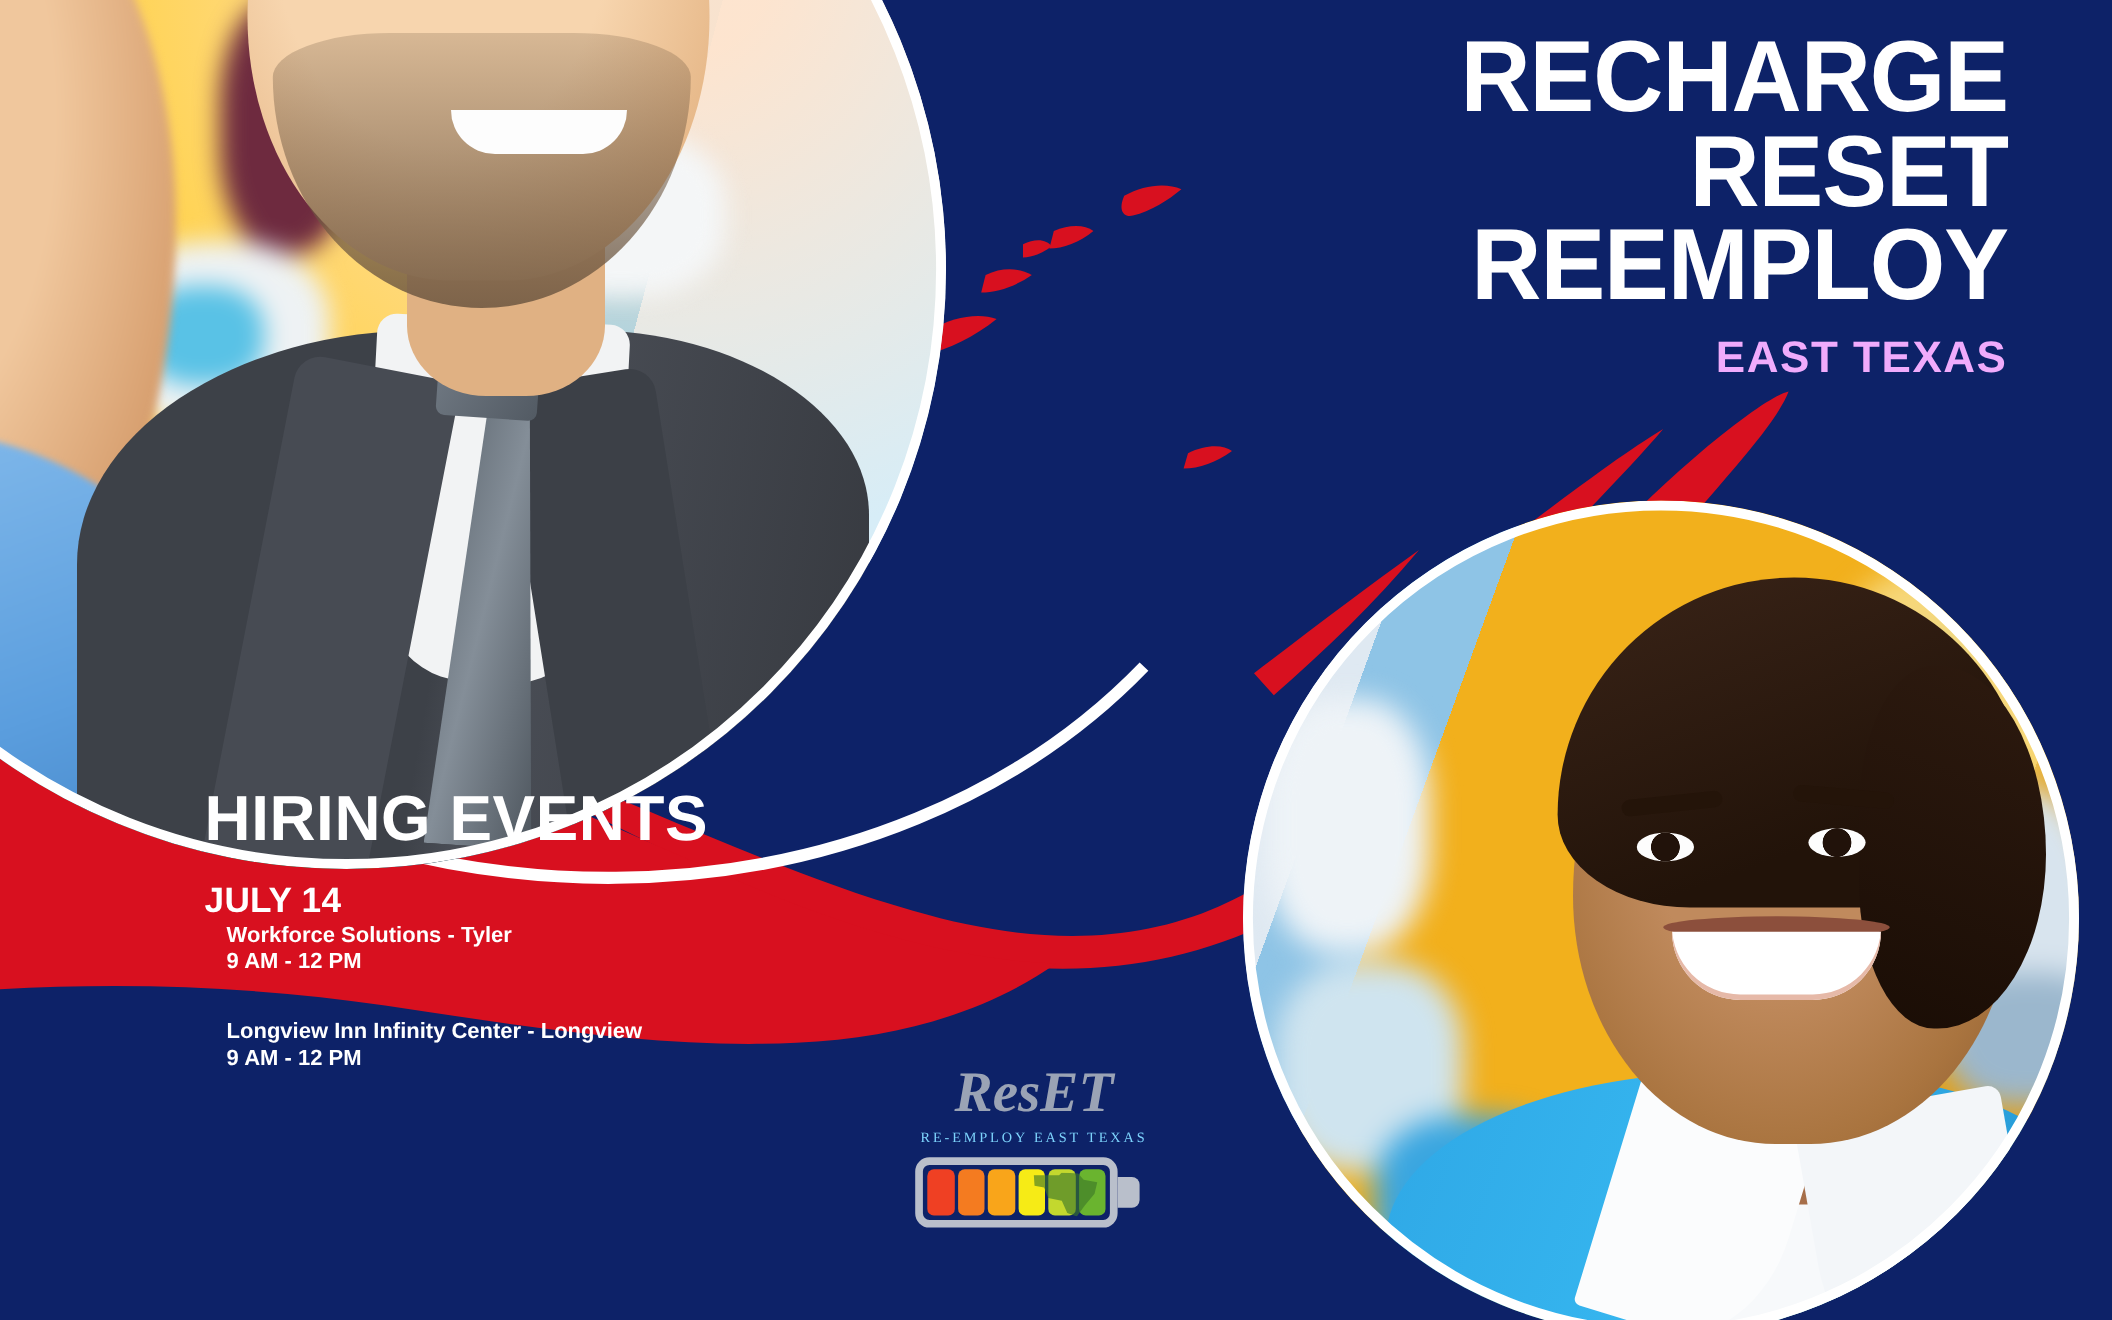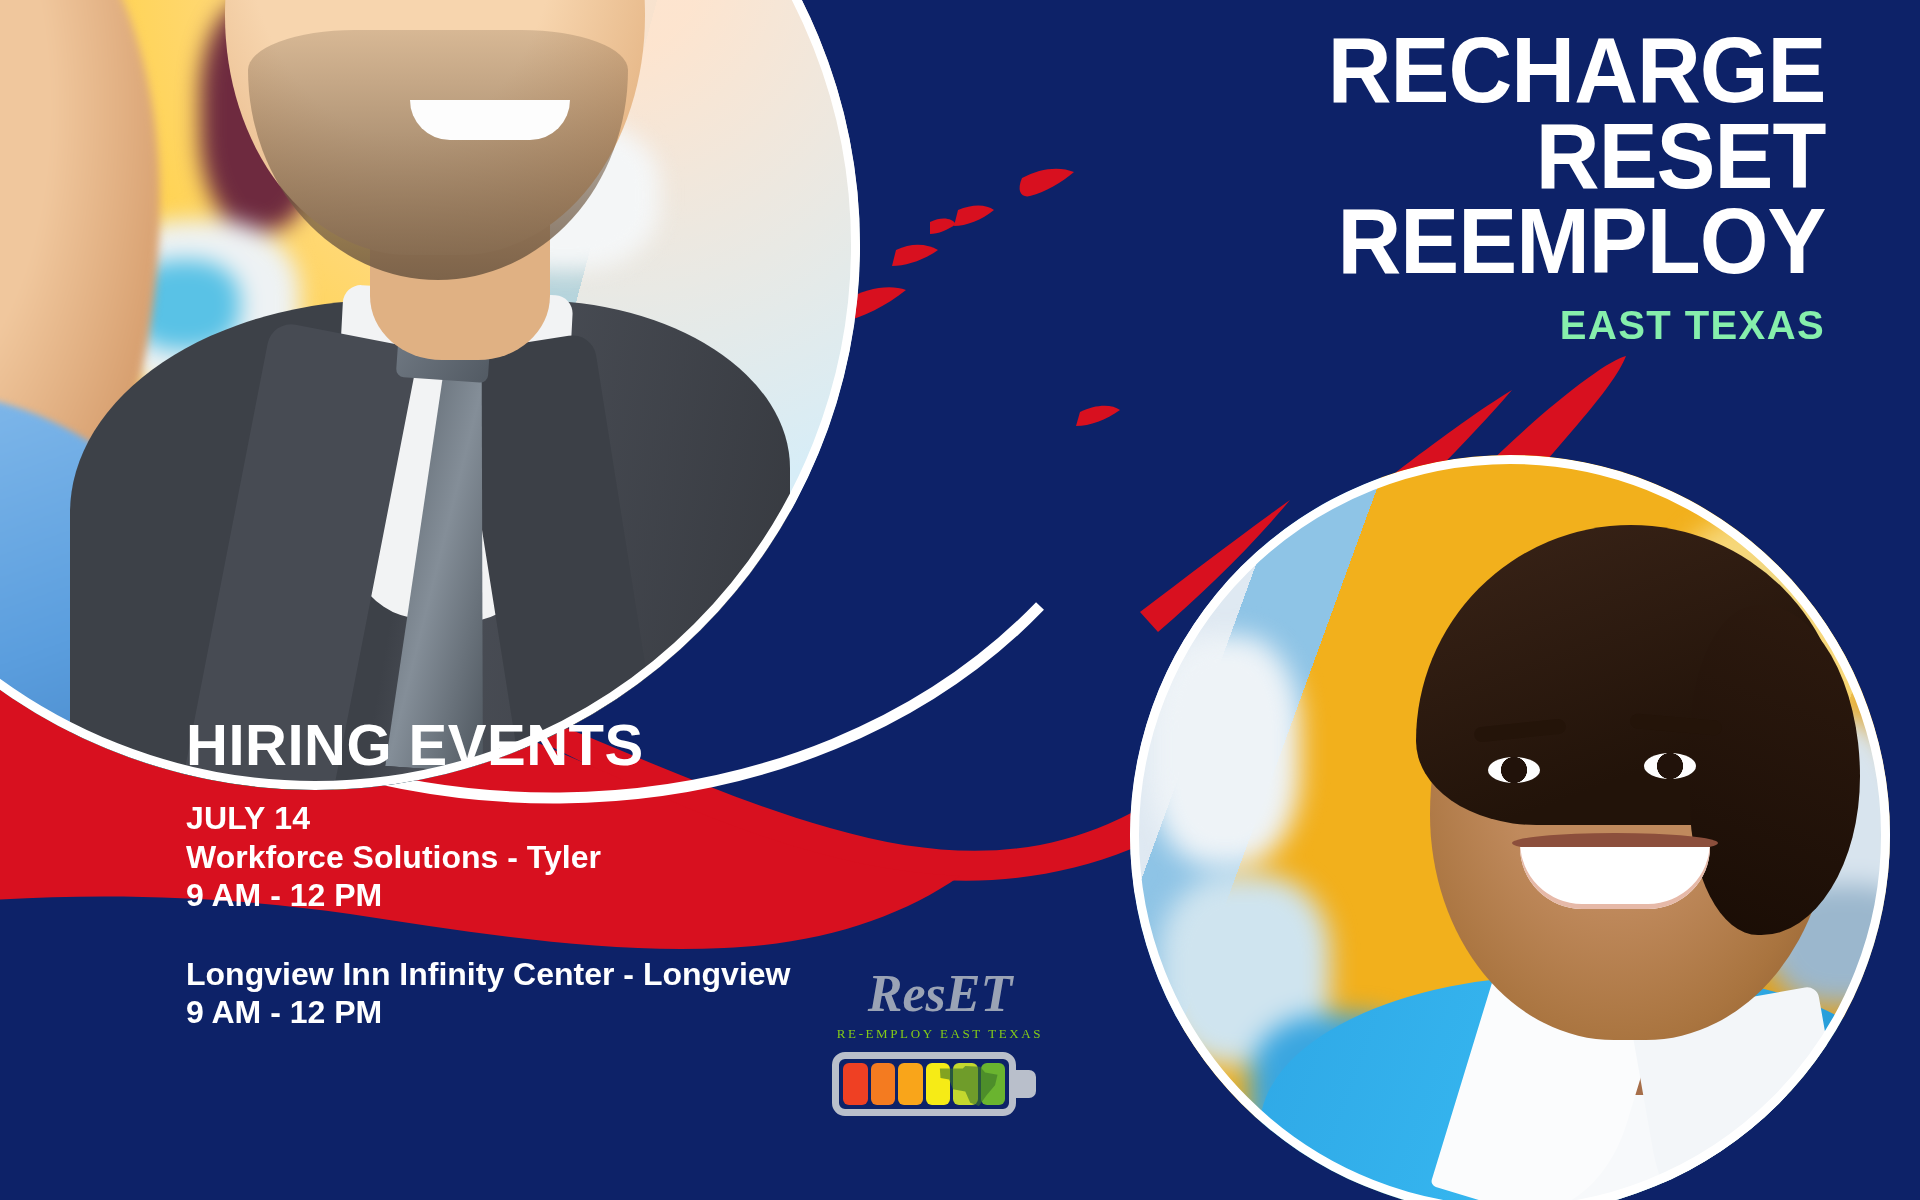--- a/index.html
+++ b/index.html
@@ -84,35 +84,35 @@
     background:radial-gradient(circle at 50% 50%,#21120a 0 44%,#fdfdfd 46%);}
   #photo-woman .brow{position:absolute;width:92px;height:15px;border-radius:9px;background:#241409;}
   #photo-woman .smile{position:absolute;left:390px;top:392px;width:190px;height:62px;
     border-radius:0 0 100px 100px;background:#ffffff;box-shadow:inset 0 -5px 0 #e6b9a8;}
   #photo-woman .lip{position:absolute;left:382px;top:378px;width:206px;height:20px;border-radius:50%;background:#8c4f3c;}
 
   
   #headline{position:absolute;right:95px;top:28px;text-align:right;}
   .hl-line{font-weight:bold;color:#ffffff;line-height:.93;letter-spacing:-1px;
     font-size:92px;font-family:"Liberation Sans",sans-serif;transform:scaleX(.96);transform-origin:right center;}
-  #hl-east{color:#86efac;font-weight:bold;font-size:40px;letter-spacing:1.4px;margin-top:18px;}
+  #hl-east{color:#f0abfc;font-weight:bold;font-size:40px;letter-spacing:1.4px;margin-top:18px;}
 
   
   #events{position:absolute;left:186px;top:716px;color:#ffffff;}
   #events-title{font-size:58px;font-weight:bold;letter-spacing:.5px;line-height:1;}
   .ev{margin-top:26px;}
   .ev-date{font-size:32px;font-weight:bold;letter-spacing:.2px;line-height:1.18;}
-  .ev-line{font-size:32px;font-weight:bold;line-height:1.2;}
+  .ev-line{font-size:20px;font-weight:bold;line-height:1.2;margin-left:20px;}
   #events-url{margin-top:46px;font-size:28px;font-weight:bold;letter-spacing:.1px;}
 
   
   #logo{position:absolute;left:832px;top:968px;width:216px;}
   #logo-word{font-family:"Liberation Serif",serif;font-style:italic;font-weight:bold;
     font-size:52px;color:#9aa3b5;text-align:center;line-height:1;}
-  #logo-tag{font-family:"Liberation Serif",serif;font-size:13px;color:#84cc16;
+  #logo-tag{font-family:"Liberation Serif",serif;font-size:13px;color:#7dd3fc;
     letter-spacing:2.6px;text-align:center;margin-top:6px;}
   #battery{position:relative;margin-top:10px;width:204px;height:64px;}
   .batt-body{position:absolute;left:0;top:0;width:184px;height:64px;border:7px solid #b9bfcb;
     border-radius:13px;box-sizing:border-box;background:#0d2268;}
   .batt-cap{position:absolute;left:184px;top:18px;width:20px;height:28px;background:#b9bfcb;
     border-radius:0 7px 7px 0;}
   .cells{position:absolute;left:11px;top:11px;width:162px;height:42px;display:flex;gap:3px;}
   .cell{flex:1;border-radius:6px;}
   #tx{position:absolute;left:106px;top:14px;width:62px;height:40px;
     background:rgba(60,120,40,.62);

